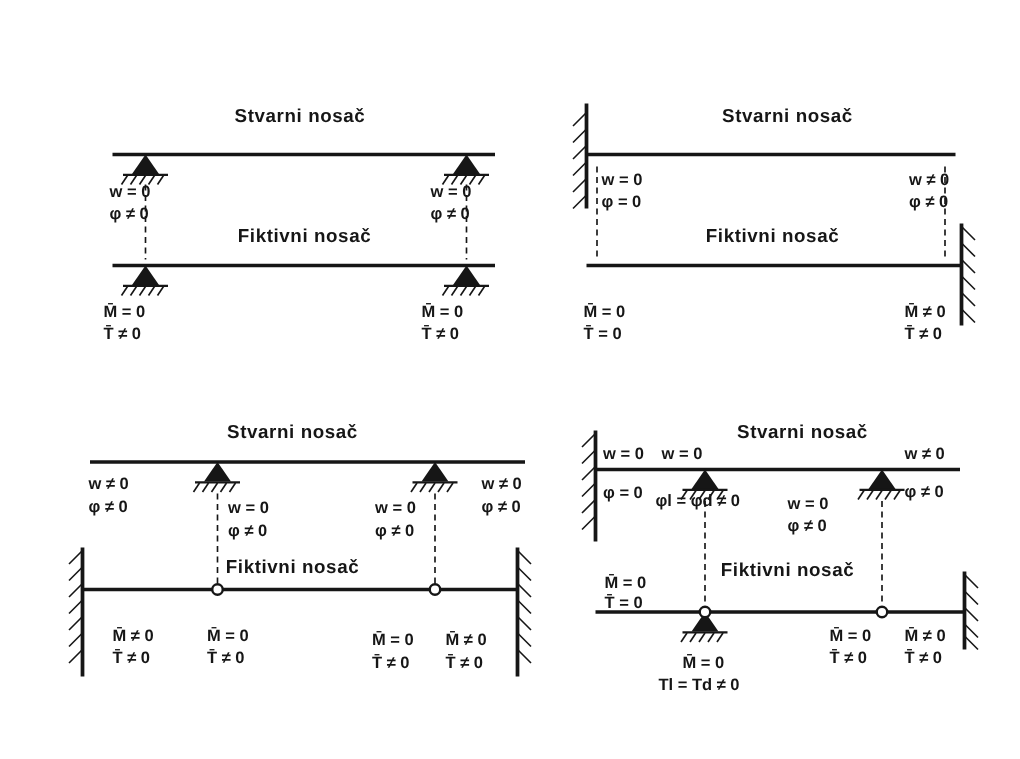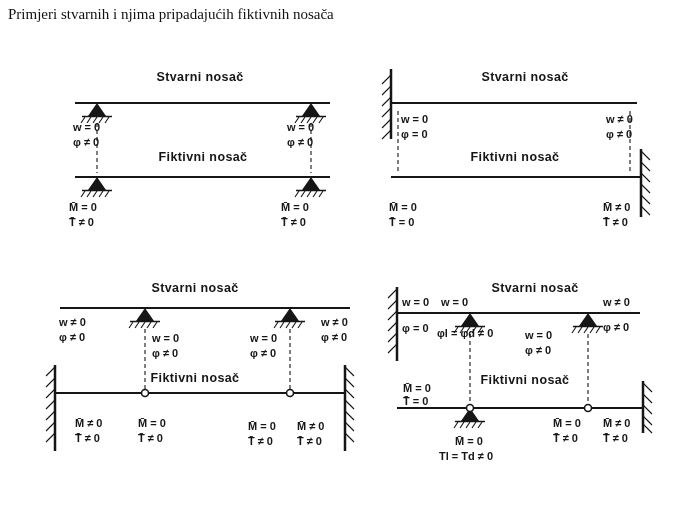--- a/index.html
+++ b/index.html
@@ -10,21 +10,20 @@
   svg{position:absolute;overflow:visible;}
   svg text{font-family:"Liberation Sans",sans-serif;font-weight:700;font-size:11px;fill:#161616;}
   svg text.lbl{font-size:12.5px;letter-spacing:.4px;}
   .ink{stroke:#161616;}
 </style>
 </head>
 <body>
 
 <div class="page">
 
-  <div class="title">Primjeri stvarnih i njima pripadajućih fiktivnih nosača</div>
 
   <svg width="0" height="0">
     <defs>
       <g id="pin-support">
         <path d="M 0 0 L -9 13 L 9 13 Z" fill="#161616"></path>
         <line class="ink" x1="-15" y1="13.5" x2="15" y2="13.5" stroke-width="1.5"></line>
         <line class="ink" x1="-12" y1="14" x2="-16" y2="20" stroke-width="1.1"></line>
         <line class="ink" x1="-6" y1="14" x2="-10" y2="20" stroke-width="1.1"></line>
         <line class="ink" x1="0" y1="14" x2="-4" y2="20" stroke-width="1.1"></line>
         <line class="ink" x1="6" y1="14" x2="2" y2="20" stroke-width="1.1"></line>

